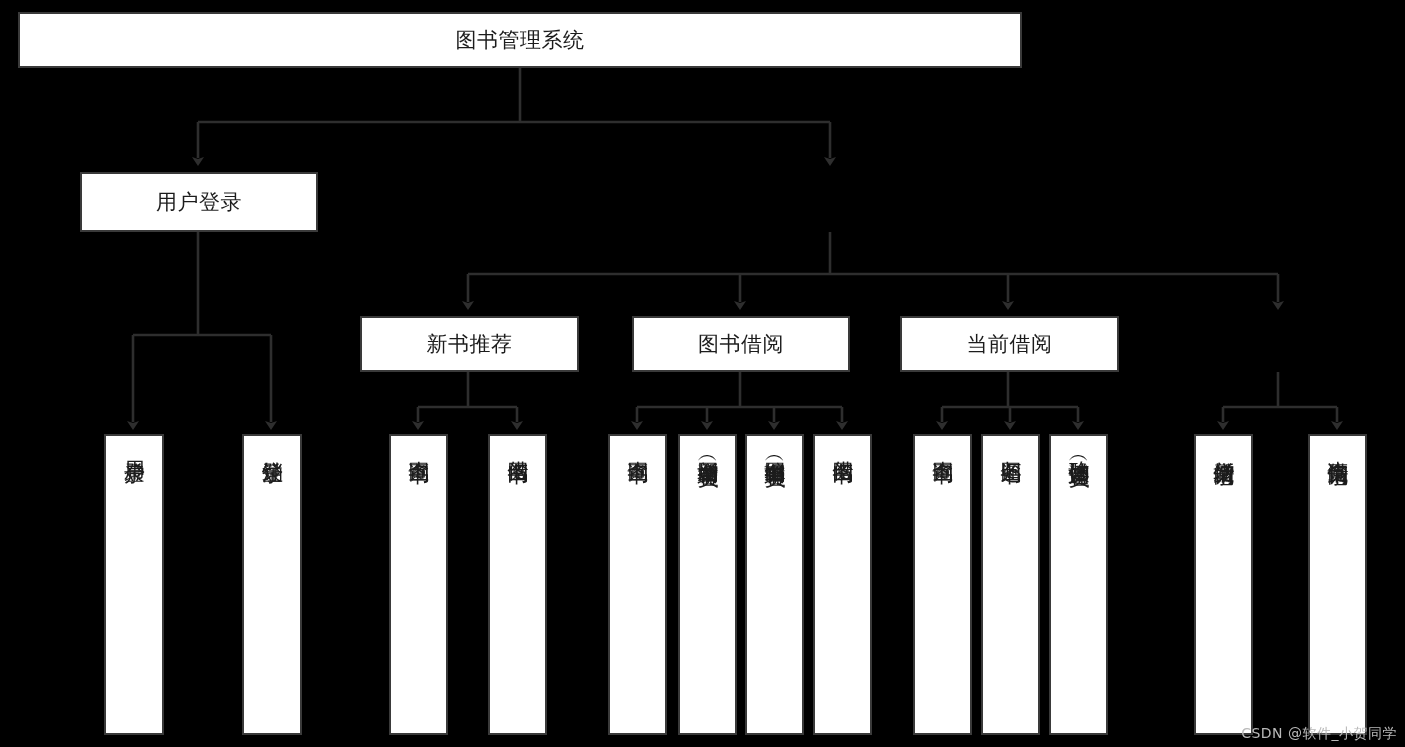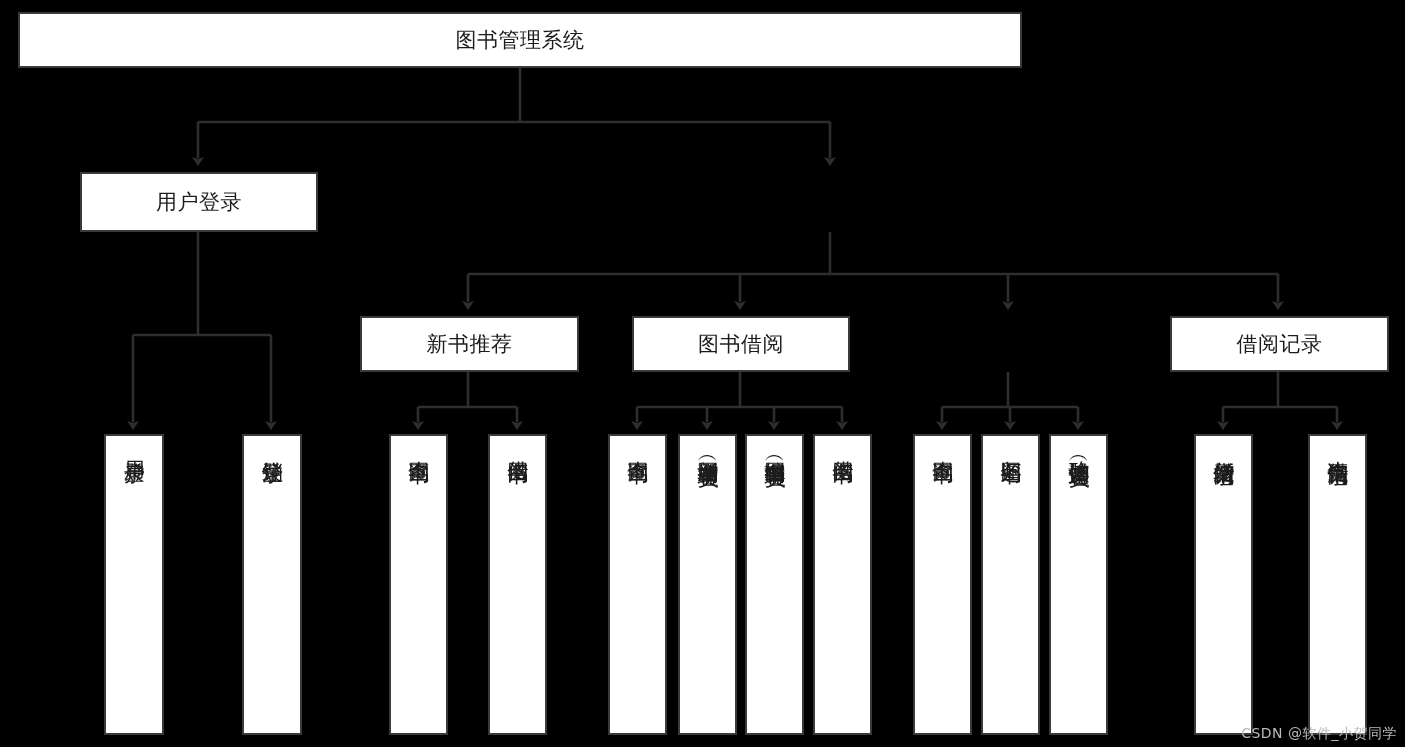--- a/index.html
+++ b/index.html
@@ -135,24 +135,24 @@
 
 
   <div class="node horizontal" style="left:360px; top:316px; width:219px; height:56px;">
     <span class="node-label">新书推荐</span>
   </div>
 
   <div class="node horizontal" style="left:632px; top:316px; width:218px; height:56px;align-items:center;">
     <span class="node-label">图书借阅</span>
   </div>
 
-
-  <div class="node horizontal" style="left:1170px; top:316px; width:219px; height:56px;">
-    <span class="node-label">借阅记录</span>
-  </div>
+  <div class="node horizontal" style="left:900px; top:316px; width:219px; height:56px;">
+    <span class="node-label">当前借阅</span>
+  </div>
+
 
   <div class="node vertical" style="left:104px; top:434px; width:60px; height:301px;">
     <span class="node-label">用户登录</span>
   </div>
 
   <div class="node vertical" style="left:242px; top:434px; width:60px; height:301px;">
     <span class="node-label">注销登录</span>
   </div>
 
   <div class="node vertical" style="left:389px; top:434px; width:59px; height:301px;">

